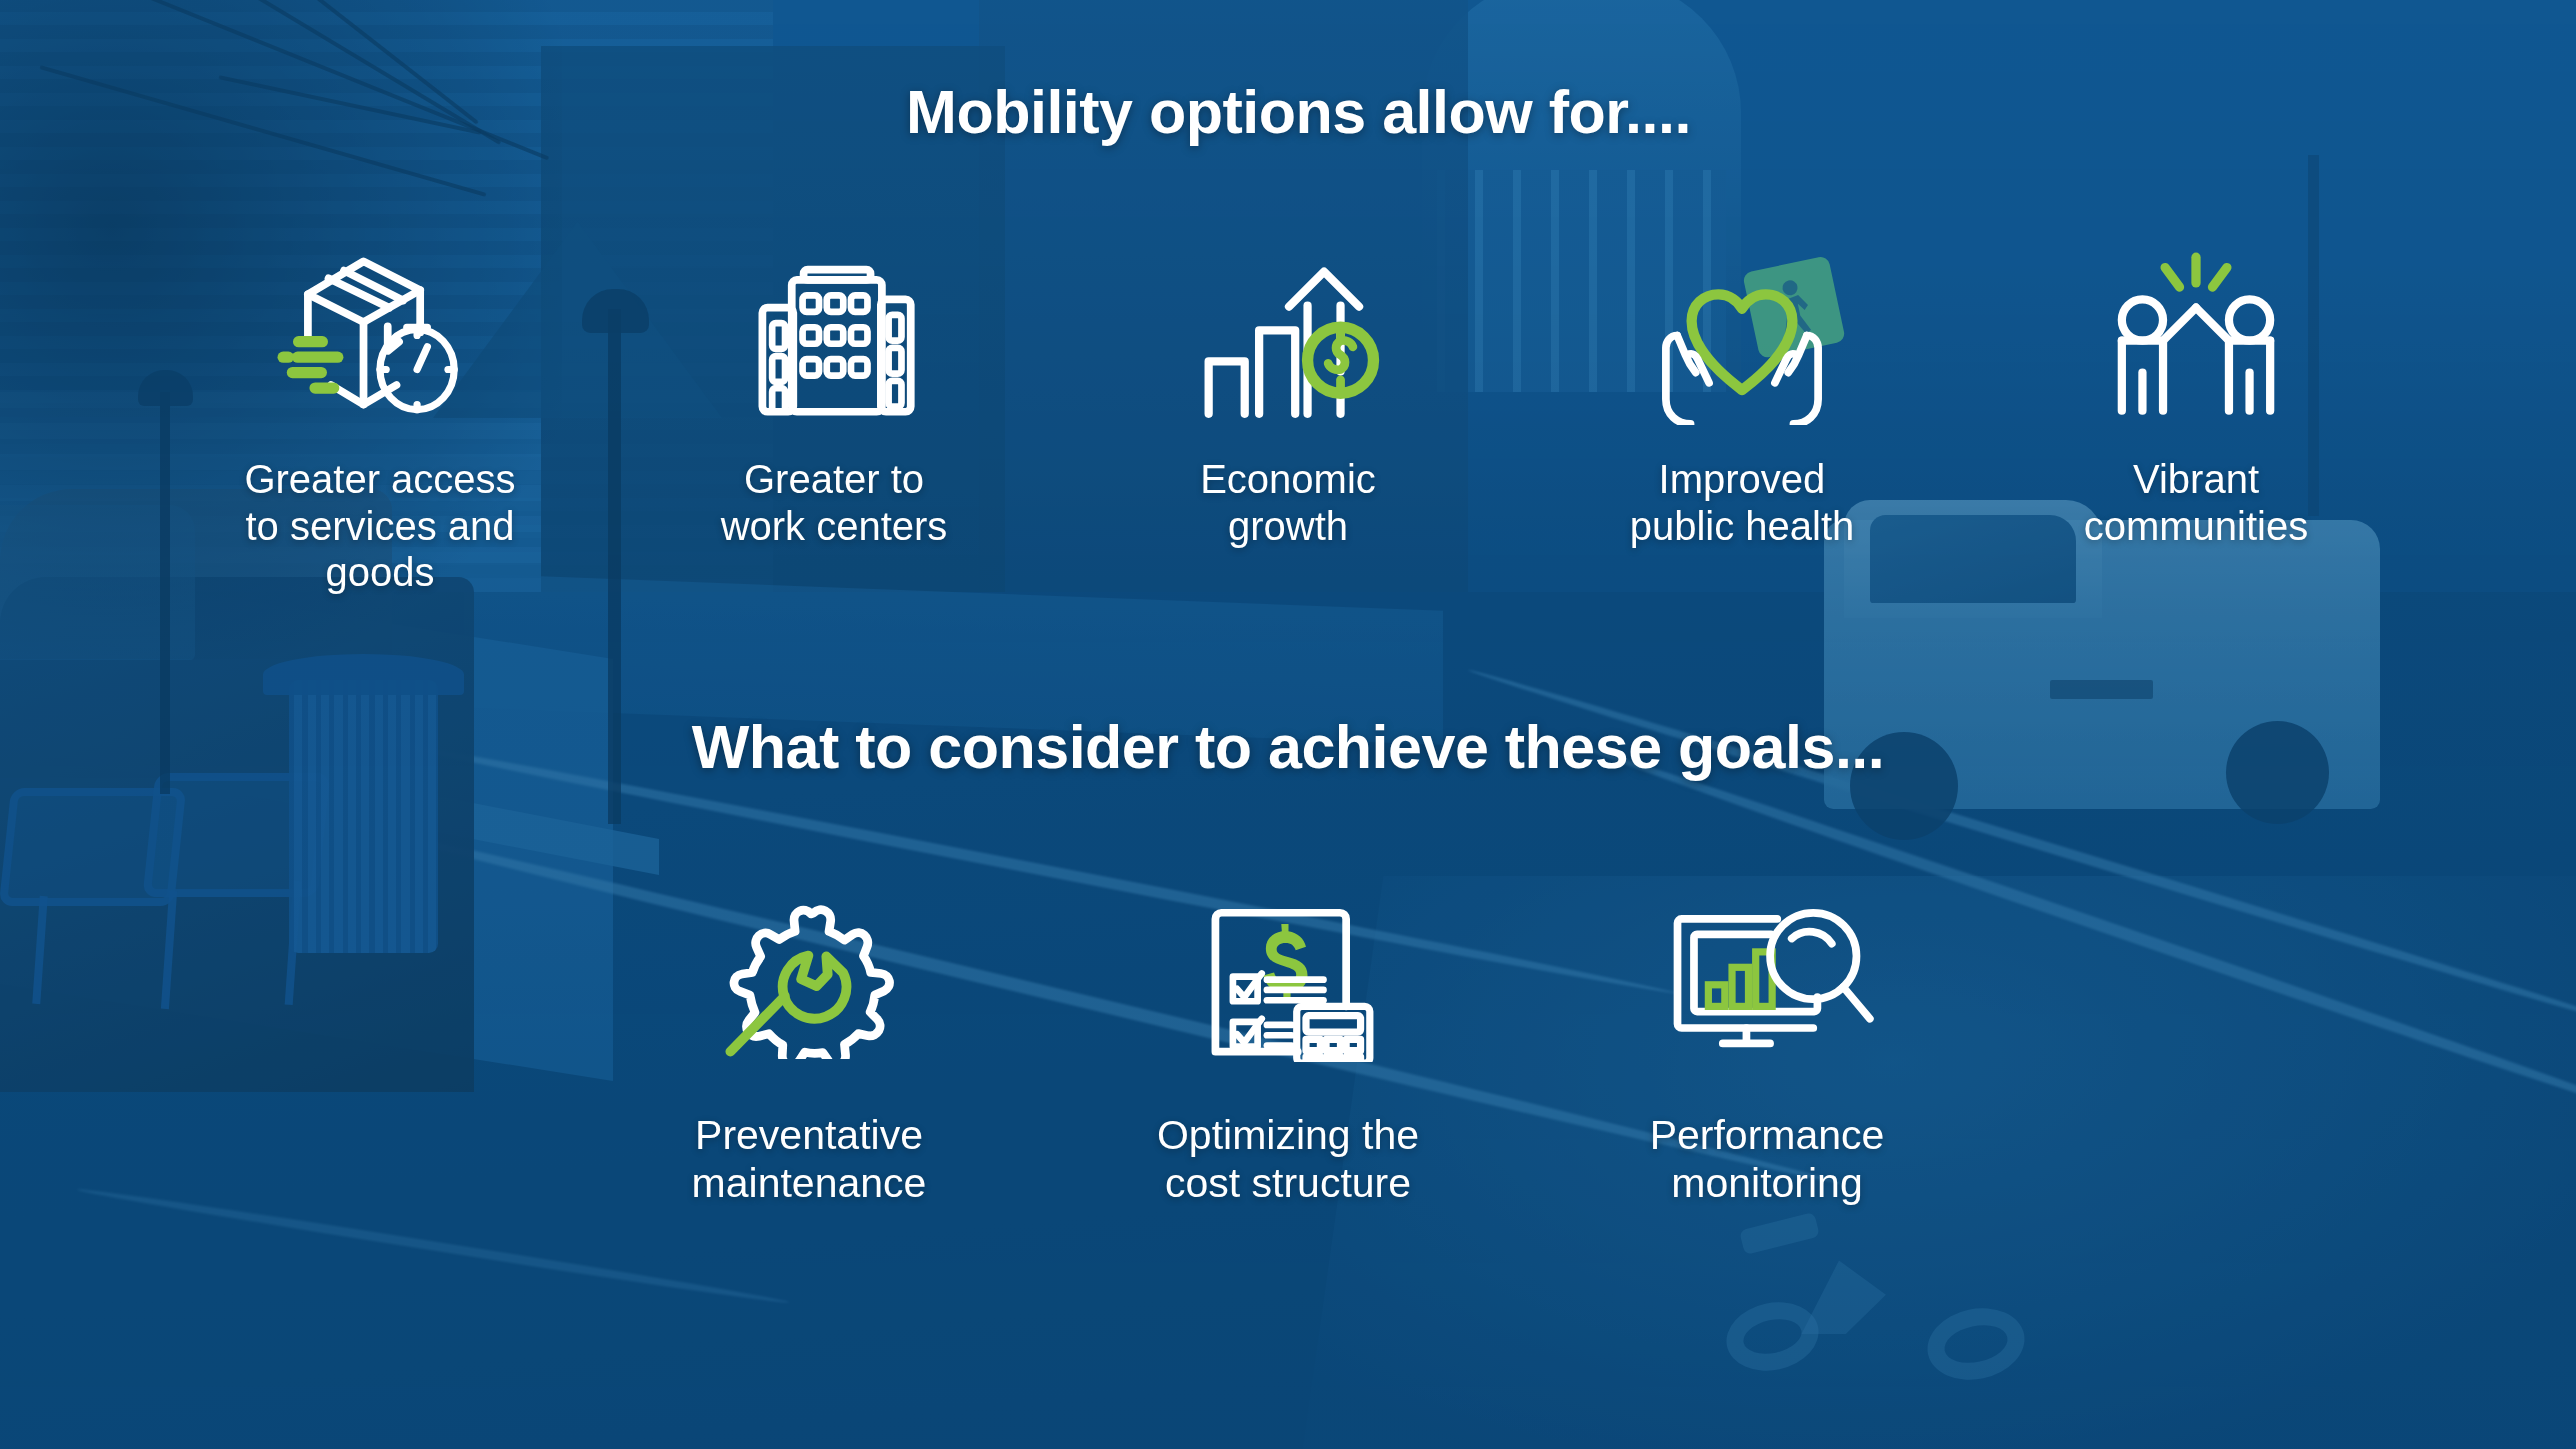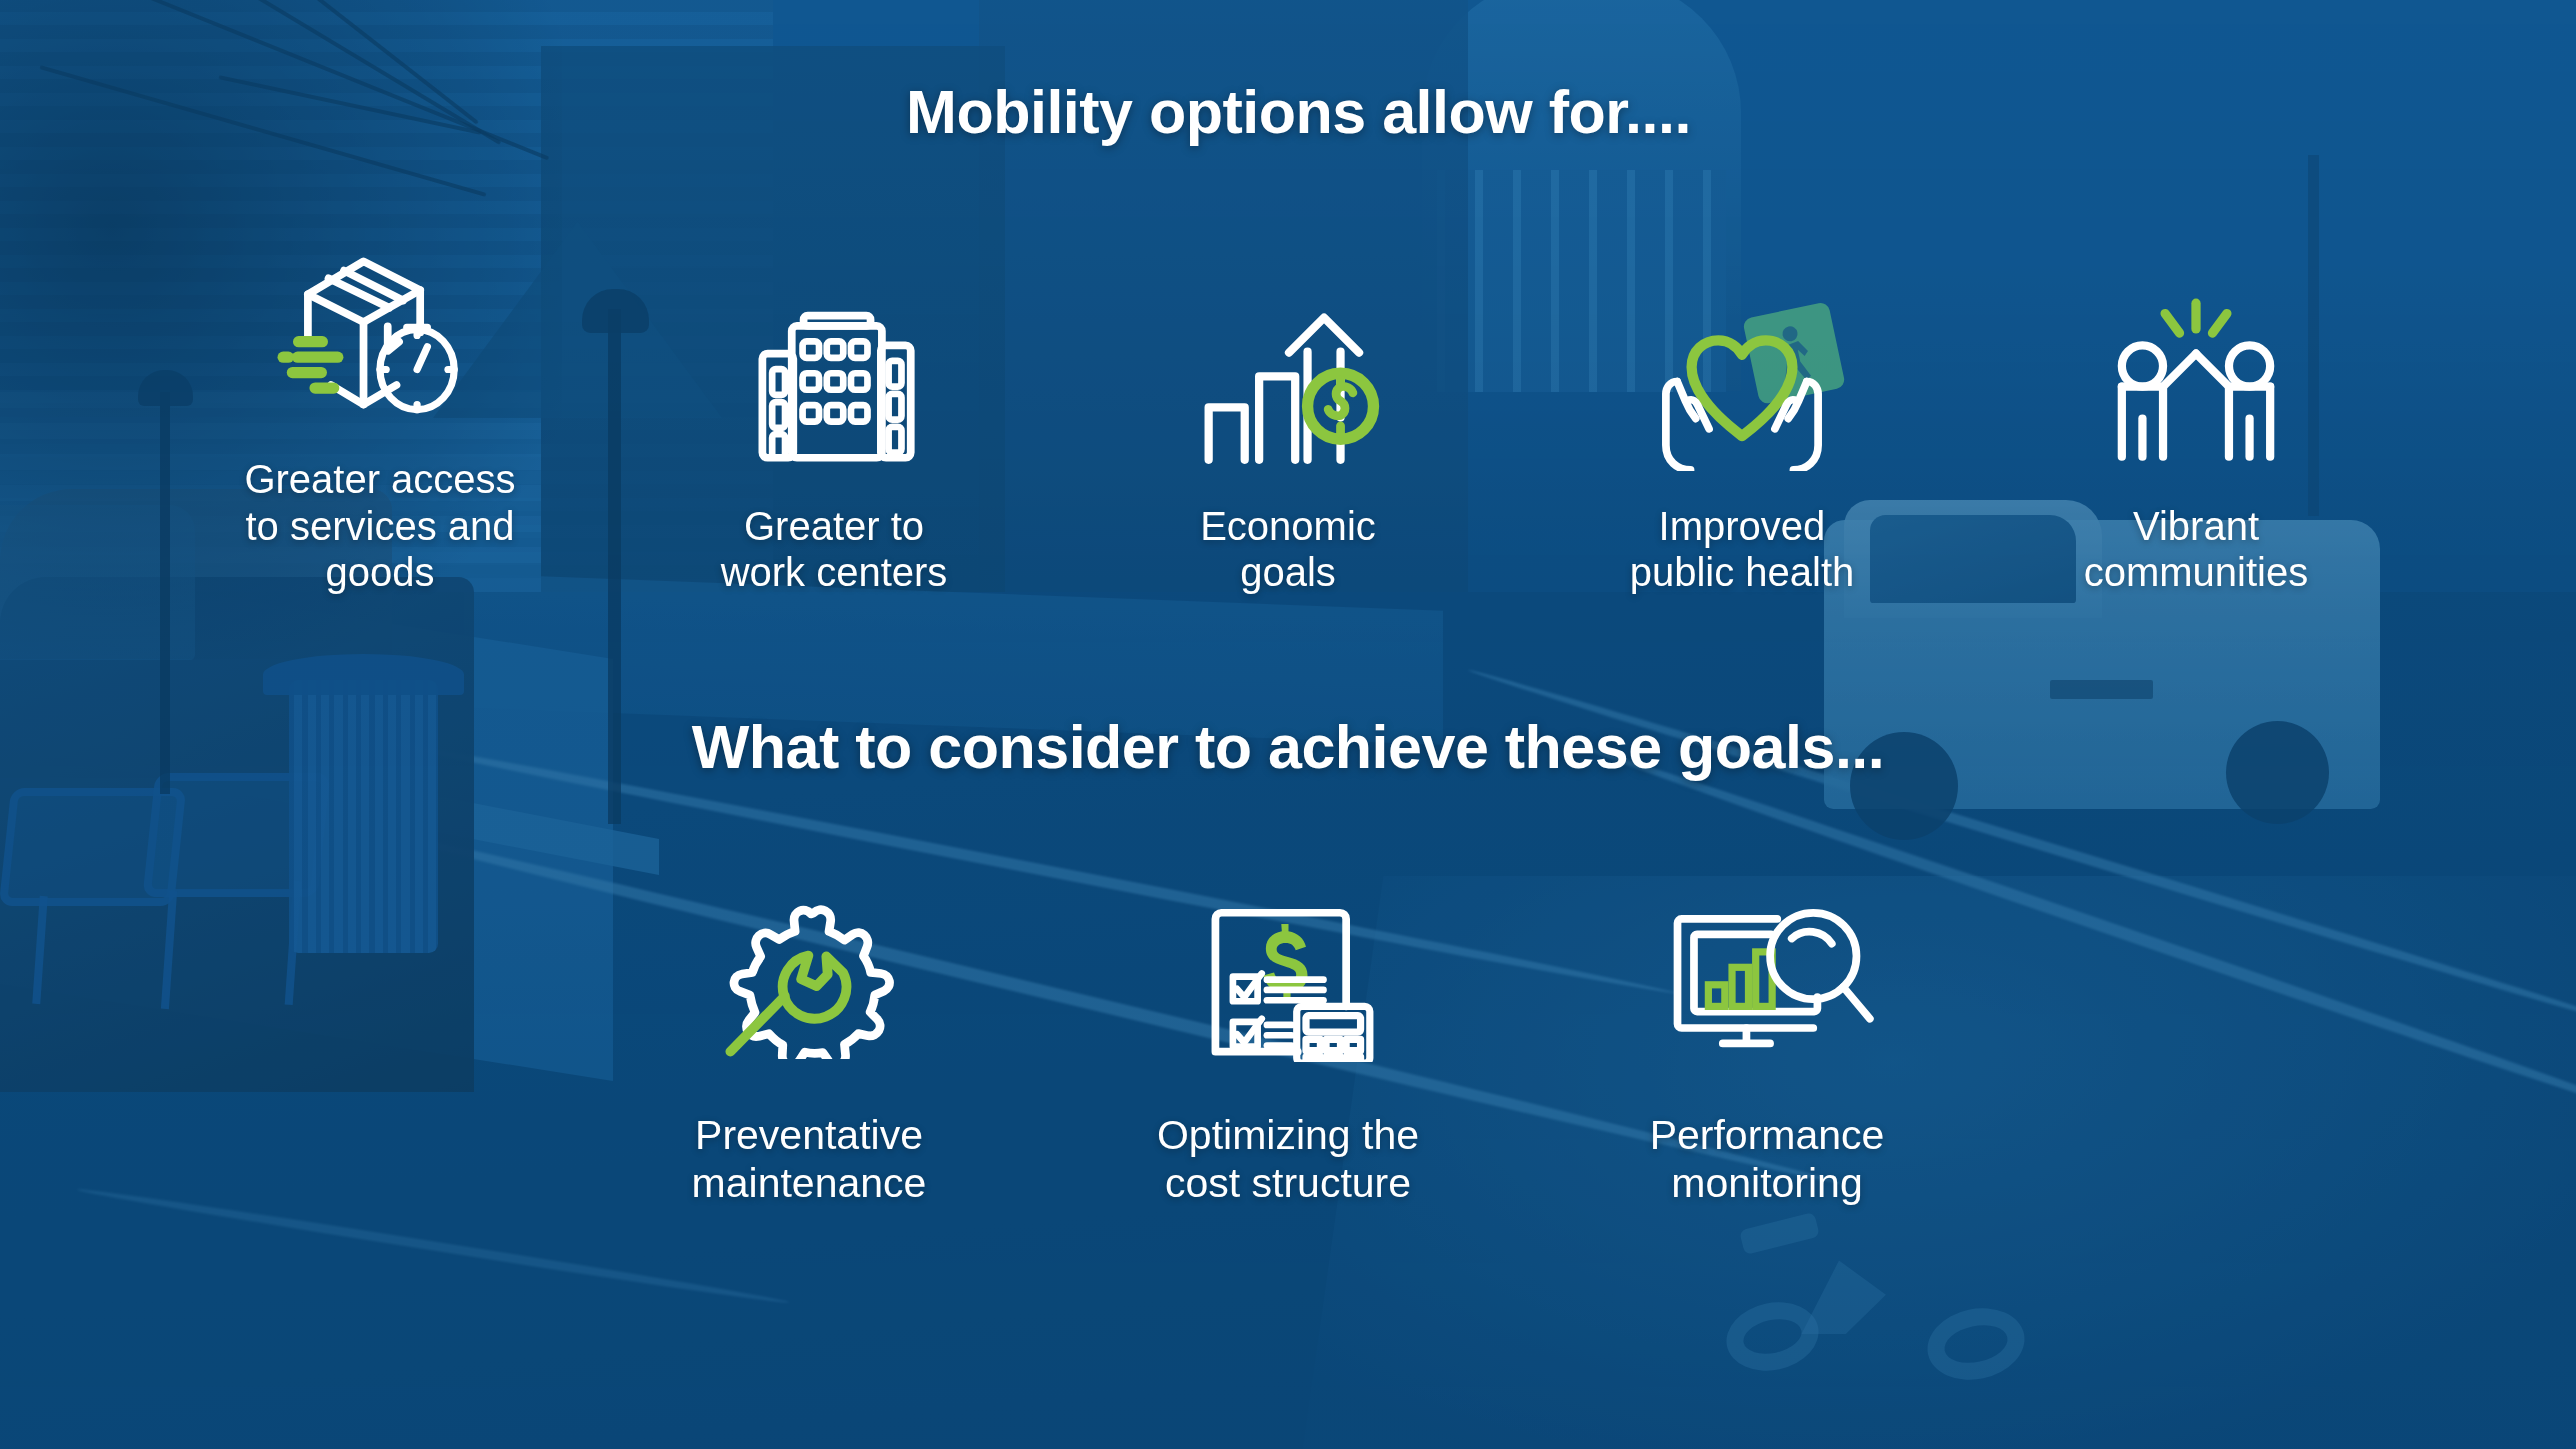--- a/index.html
+++ b/index.html
@@ -191,21 +191,21 @@
   .content { position:absolute; inset:0; }
 
   .heading {
     position:absolute; width:100%; text-align:center;
     color:#ffffff; font-weight:bold; letter-spacing:-0.5px;
     text-shadow:0 2.1px 9.3px rgba(0,0,0,.35);
   }
   #heading1 { top:77px; font-size:61px;padding-left:21px; }
   #heading2 { top:712px; font-size:61px; }
 
-  .row { position:absolute; display:flex; justify-content:center; width:100%;align-items:flex-end; }
+  .row { position:absolute; display:flex; justify-content:center; width:100%; }
   #row1 { top:227px; gap:62px; }
   #row2 { top:871px; gap:118px; }
 
   .cell { width:392px; display:flex; flex-direction:column; align-items:center; }
   #row2 .cell { width:361px; }
 
   .icon-wrap { height:216px; display:flex; align-items:center; justify-content:center; }
   #row2 .icon-wrap { height:206px; }
 
   .cell-label {
@@ -374,21 +374,21 @@
               <circle cx="296" cy="214" r="64"></circle>
             </g>
             <g fill="none" stroke="#8CC63F" stroke-width="17" stroke-linecap="round" stroke-linejoin="round">
               <path d="M320 188 a20 17 0 0 0 -24 -12 a20 17 0 0 0 0 28 a20 17 0 0 1 0 28 a20 17 0 0 1 -24 -12"></path>
               <path d="M296 162 L296 176"></path>
               <path d="M296 252 L296 266"></path>
             </g>
           </svg>
         </div>
         <div class="cell-label">Economic
-goals</div>
+growth</div>
       </div>
 
       <div class="cell">
         <div class="icon-wrap">
           <svg width="216" height="180" viewBox="0 0 420 350">
             <g transform="rotate(-12 310 120)">
               <rect x="226" y="36" width="170" height="170" rx="18" fill="#4FAE7E" opacity="0.72"></rect>
               <g fill="#1b5e86" opacity="0.8" transform="translate(288,70) scale(1.05)">
                 <circle cx="22" cy="12" r="14"></circle>
                 <path d="M10 32 L34 28 L48 50 L40 58 L30 44 L30 66 L44 96 L34 102 L18 72 L6 96 L-4 92 L6 62 Z"></path>

